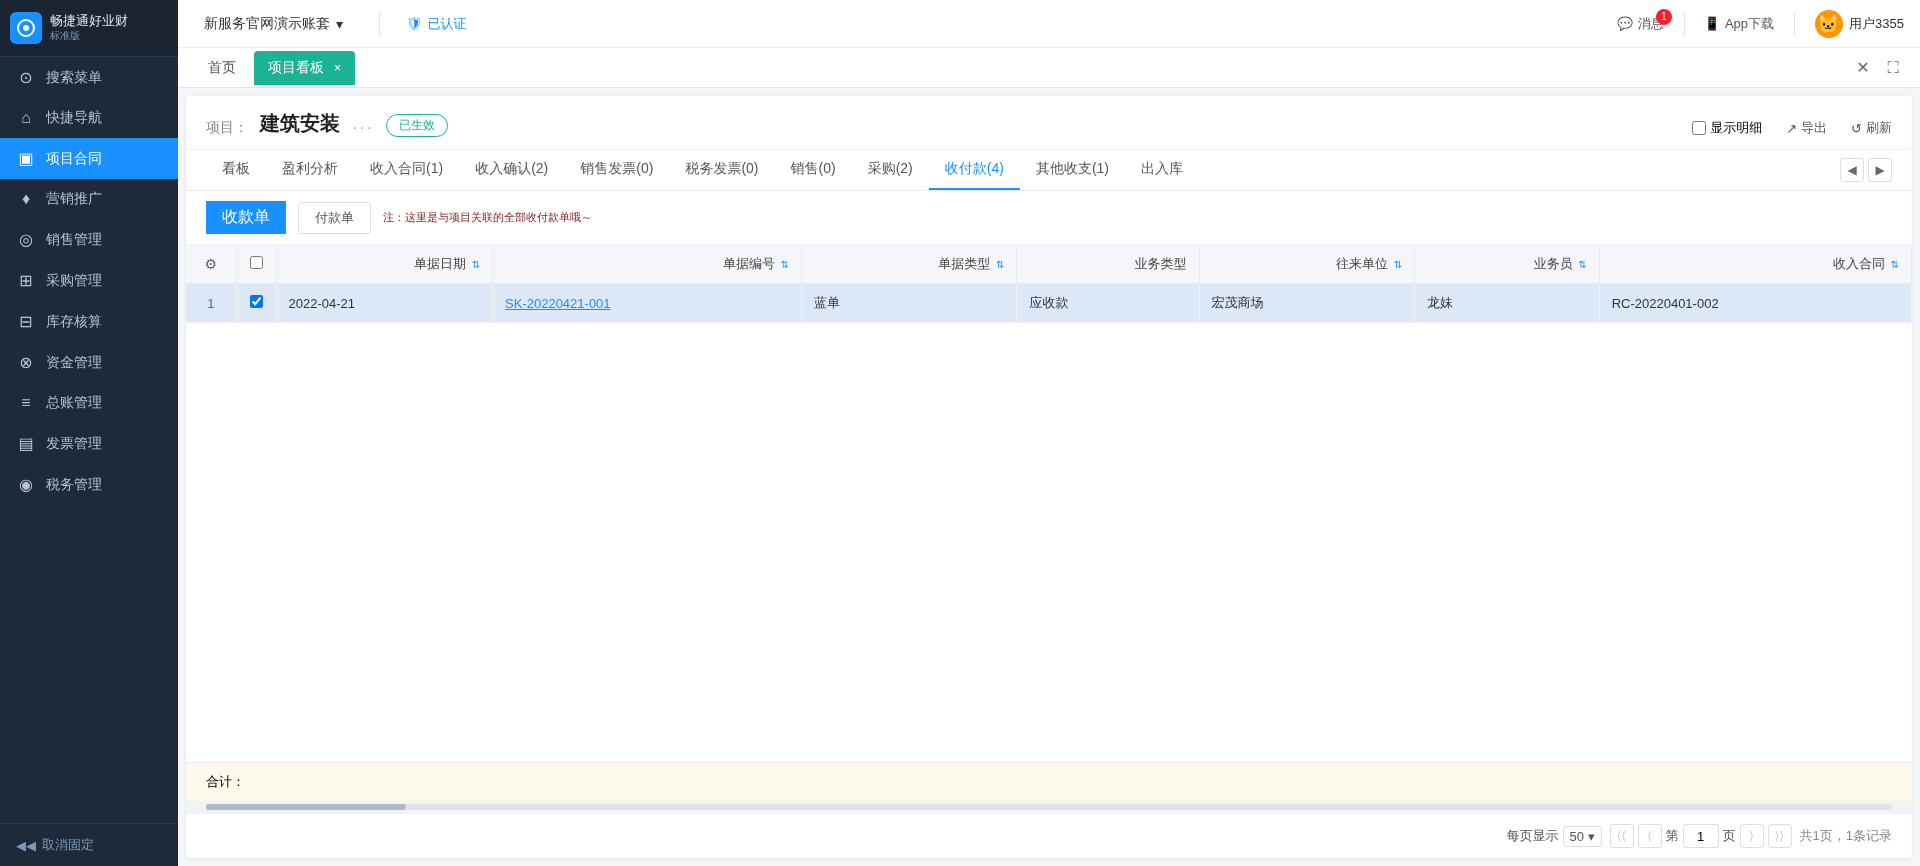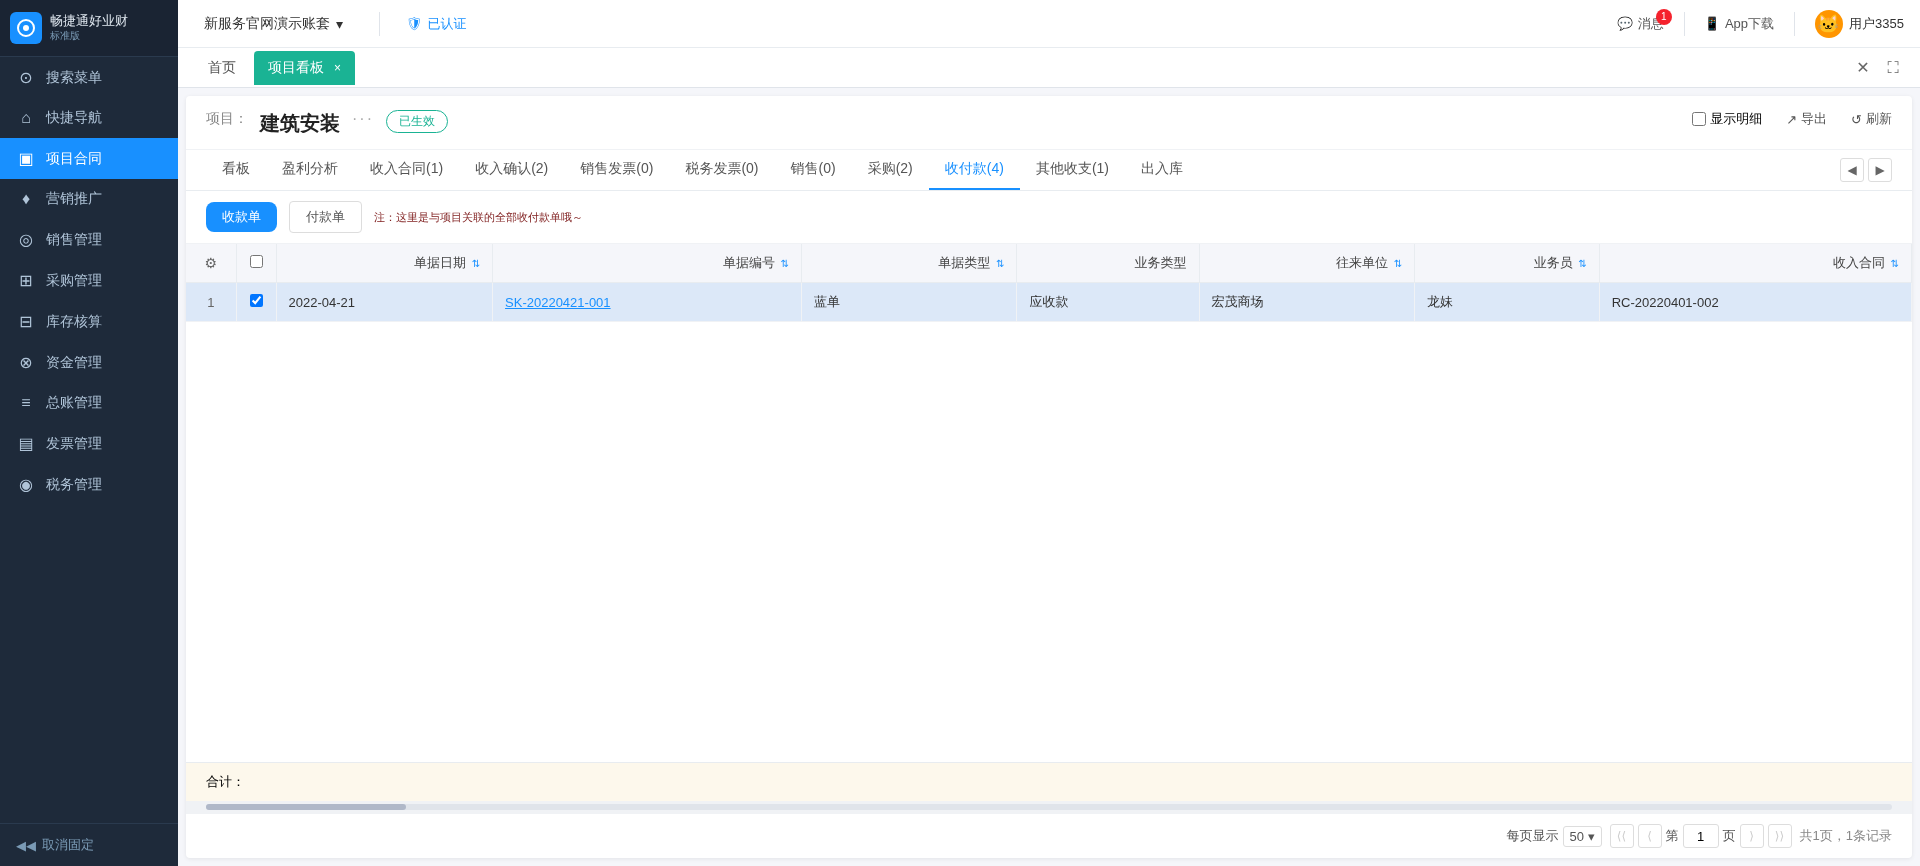--- a/index.html
+++ b/index.html
@@ -215,21 +215,21 @@
       display: flex;
       flex-direction: column;
       margin: 8px;
       border-radius: 4px;
       box-shadow: 0 1px 4px rgba(0,0,0,0.08);
     }
 
     
     .project-header {
       display: flex;
-      align-items: flex-start;
+      align-items: flex-end;
       padding: 14px 20px 12px;
       border-bottom: 1px solid #f0f2f5;
       gap: 12px;
     }
     .project-title {
       font-size: 20px;
       font-weight: bold;
       color: #222;
     }
     .project-more {
@@ -316,23 +316,23 @@
       display: flex;
       align-items: center;
       padding: 10px 20px;
       gap: 12px;
       border-bottom: 1px solid #f0f2f5;
     }
     .btn-primary {
       background: #1890ff;
       color: white;
       border: none;
-      border-radius: 8px;
+      border-radius: 0;
       padding: 6px 16px;
-      font-size: 13px;
+      font-size: 16px;
       cursor: pointer;
     }
     .btn-secondary {
       background: white;
       color: #555;
       border: 1px solid #ddd;
       border-radius: 4px;
       padding: 6px 16px;
       font-size: 13px;
       cursor: pointer;

